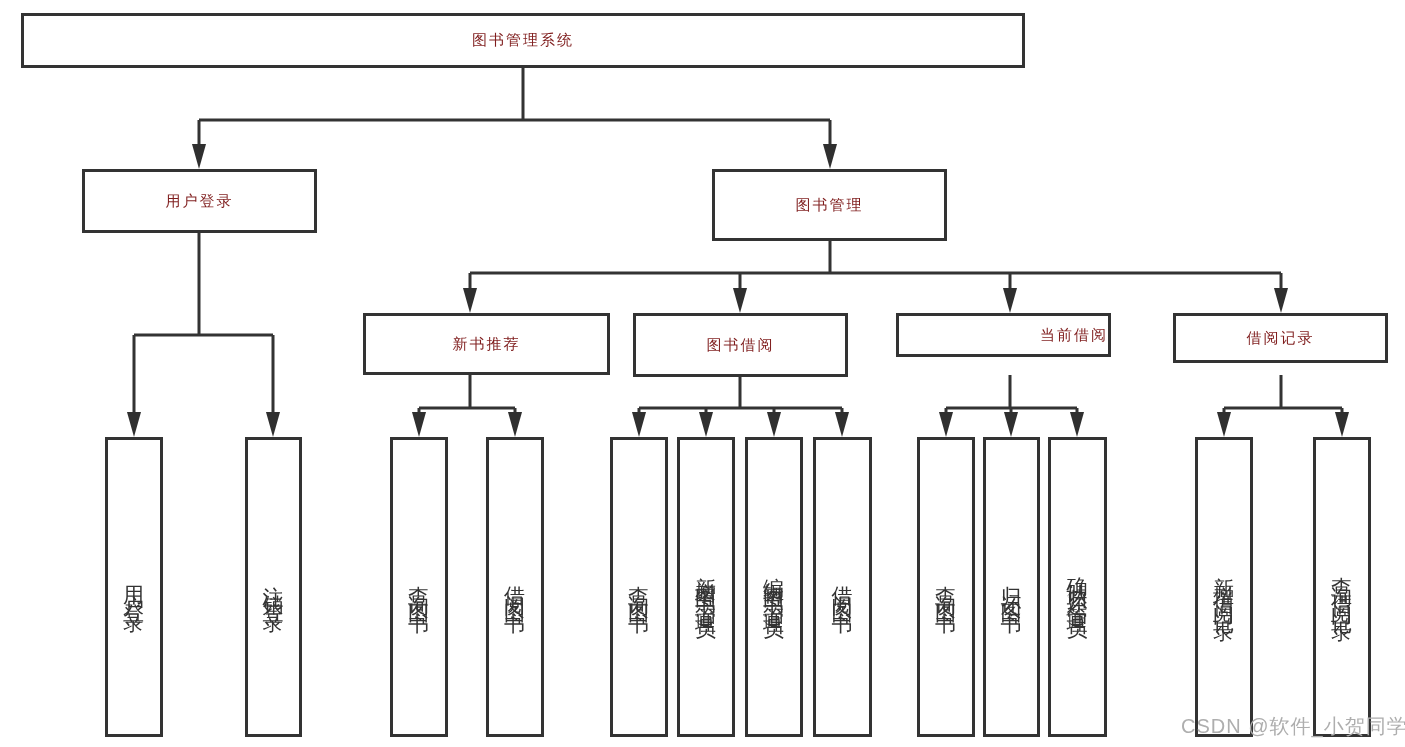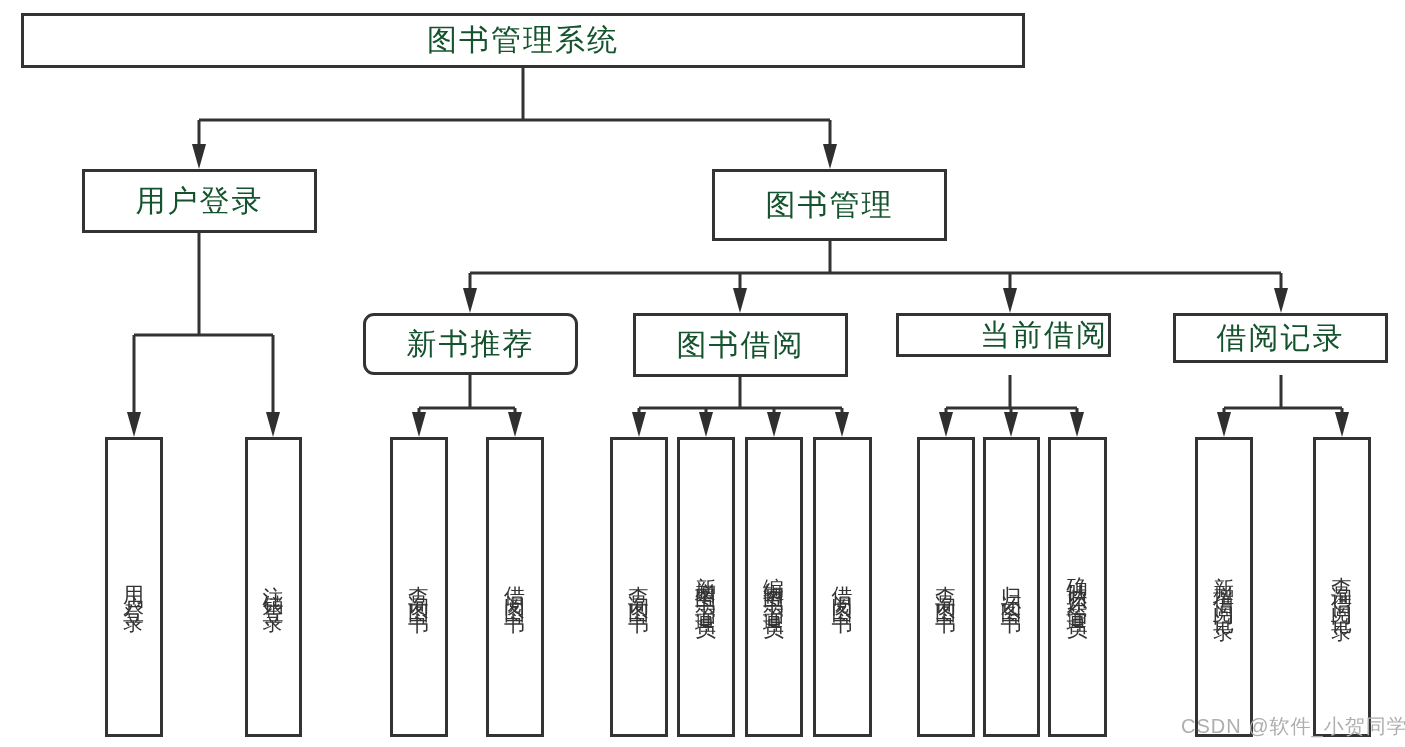--- a/index.html
+++ b/index.html
@@ -21,22 +21,22 @@
     position: absolute;
     box-sizing: border-box;
     border: 3px solid #333333;
     background: #ffffff;
     display: flex;
     align-items: center;
     justify-content: center;
     z-index: 2;
   }
   .hbox .label {
-    font-size: 30px;
-    color: #14532d;
+    font-size: 15px;
+    color: #7f1d1d;
     letter-spacing: 2px;
     white-space: nowrap;
   }
   .vbox {
     position: absolute;
     box-sizing: border-box;
     border: 3px solid #333333;
     background: #ffffff;
     display: flex;
     align-items: center;
@@ -117,21 +117,21 @@
     <span class="label">图书管理系统</span>
   </div>
 
   <div class="hbox" style="left:82px; top:169px; width:235px; height:64px;">
     <span class="label">用户登录</span>
   </div>
   <div class="hbox" style="left:712px; top:169px; width:235px; height:72px;">
     <span class="label">图书管理</span>
   </div>
 
-  <div class="hbox" style="left:363px; top:313px; width:215px; height:62px;border-radius:11px;">
+  <div class="hbox" style="left:363px; top:313px; width:247px; height:62px;">
     <span class="label">新书推荐</span>
   </div>
   <div class="hbox" style="left:633px; top:313px; width:215px; height:64px;">
     <span class="label">图书借阅</span>
   </div>
   <div class="hbox" style="left:896px; top:313px; width:215px; height:44px;justify-content:flex-end;">
     <span class="label">当前借阅</span>
   </div>
   <div class="hbox" style="left:1173px; top:313px; width:215px; height:50px;text-align:center;">
     <span class="label">借阅记录</span>

